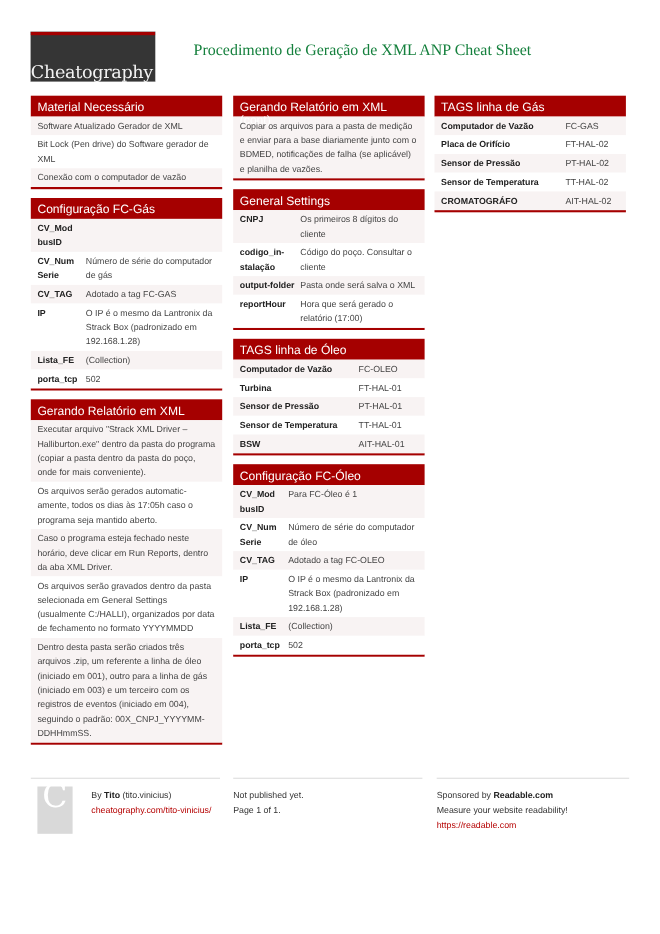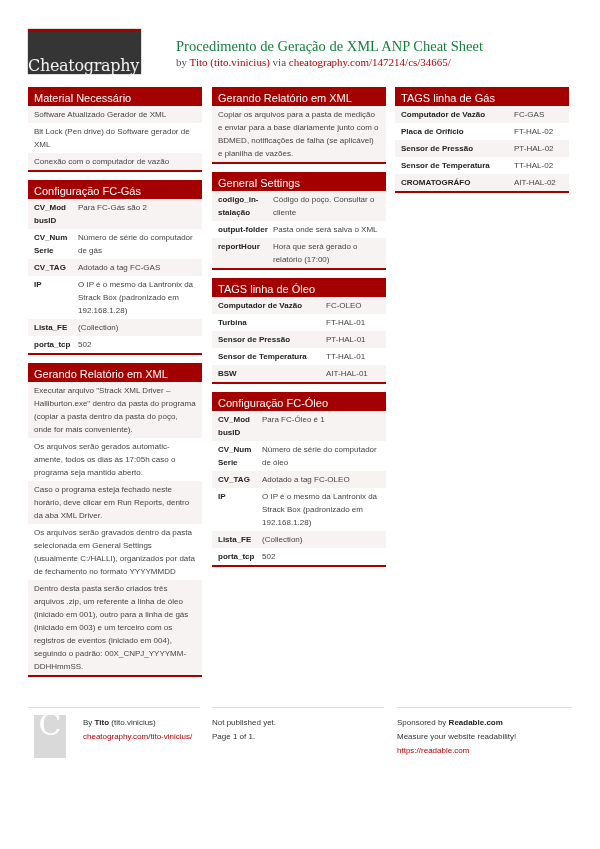--- a/index.html
+++ b/index.html
@@ -48,45 +48,38 @@
 </style>
 </head>
 <body>
 
 <div class="header">
   <div class="logo">
       <span>Cheatography</span>
     </div>
   <div class="title-block">
     <div class="title">Procedimento de Geração de XML ANP Cheat Sheet</div>
-    <div class="byline">
-      <span>by</span>
-      <span class="red">Tito (tito.vinicius)</span>
-      <span>via</span>
-      <span class="red">cheatography.com/147214/cs/34665/</span>
-    </div>
   </div>
 </div>
 
 <div class="col col1">
   <div class="box">
     <div class="box-title">Material Necessário</div>
     <div class="box-body">
       <div class="row">Software Atualizado Gerador de XML</div>
       <div class="row">Bit Lock (Pen drive) do Software gerador de XML</div>
       <div class="row">Conexão com o computador de vazão</div>
     </div>
   </div>
 
   <div class="box">
     <div class="box-title">Configuração FC-Gás</div>
     <div class="box-body">
       <div class="row kv">
           <span class="k k44">CV_Mod busID</span>
-          <span class="v">Para FC-Gás são 2</span>
         </div>
       <div class="row kv">
           <span class="k k44">CV_Num Serie</span>
           <span class="v">Número de série do computador de gás</span>
         </div>
       <div class="row kv">
           <span class="k k44">CV_TAG</span>
           <span class="v">Adotado a tag FC-GAS</span>
         </div>
       <div class="row kv">
@@ -120,20 +113,24 @@
   <div class="box">
     <div class="box-title">Gerando Relatório em XML (cont)</div>
     <div class="box-body">
       <div class="row">Copiar os arquivos para a pasta de medição e enviar para a base diariamente junto com o BDMED, notificações de falha (se aplicável) e planilha de vazões.</div>
     </div>
   </div>
 
   <div class="box">
     <div class="box-title">General Settings</div>
     <div class="box-body">
+      <div class="row kv">
+          <span class="k k55">CNPJ</span>
+          <span class="v">Os primeiros 8 dígitos do cliente</span>
+        </div>
       <div class="row kv">
           <span class="k k55">codigo_in-stalação</span>
           <span class="v">Código do poço. Consultar o cliente</span>
         </div>
       <div class="row kv">
           <span class="k k55">output-folder</span>
           <span class="v">Pasta onde será salva o XML</span>
         </div>
       <div class="row kv">
           <span class="k k55">reportHour</span>

